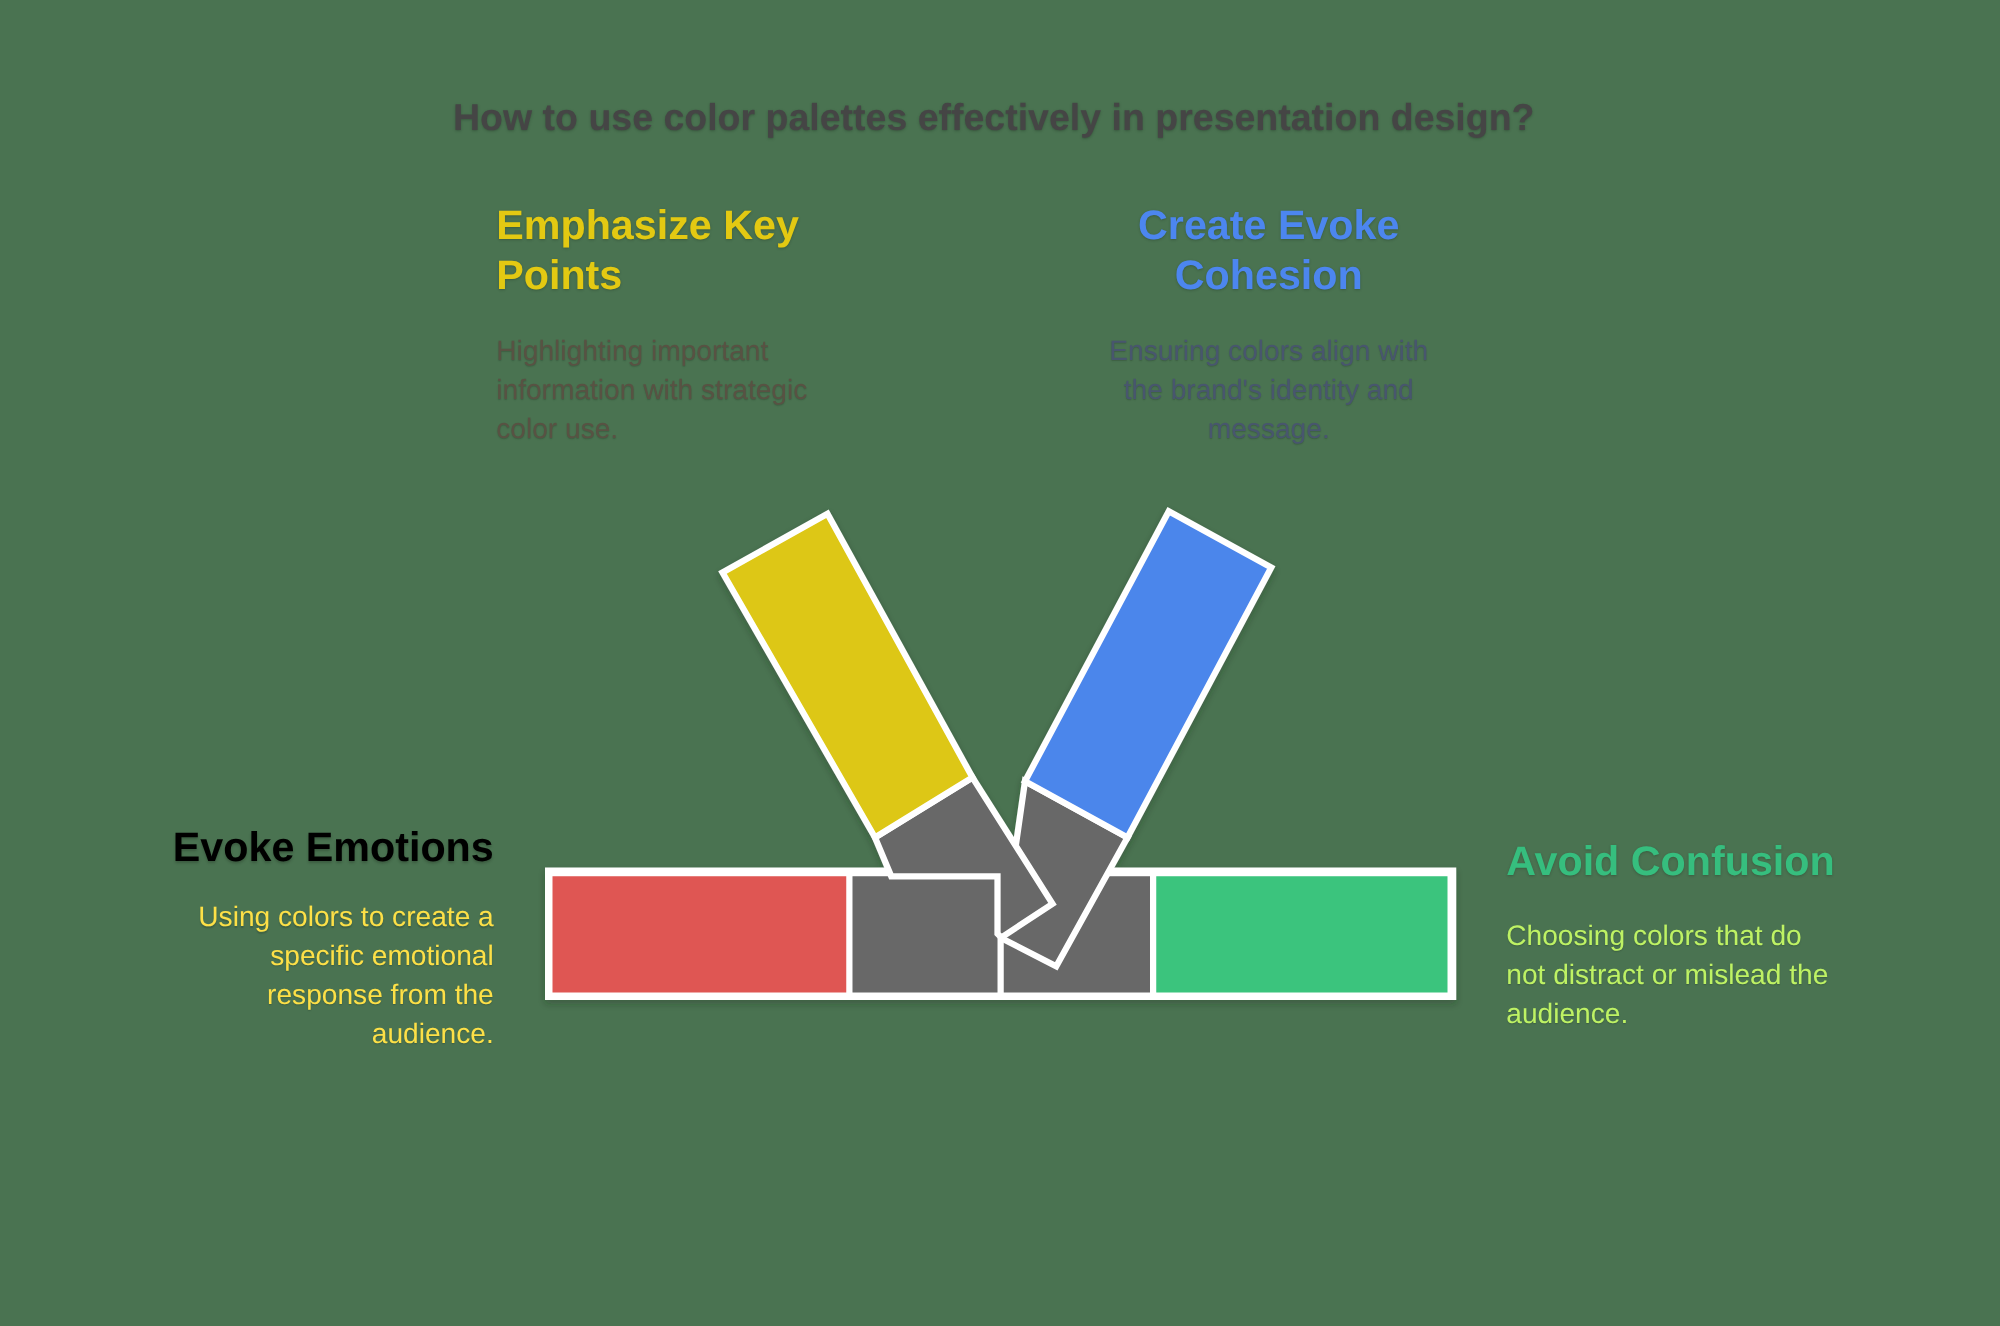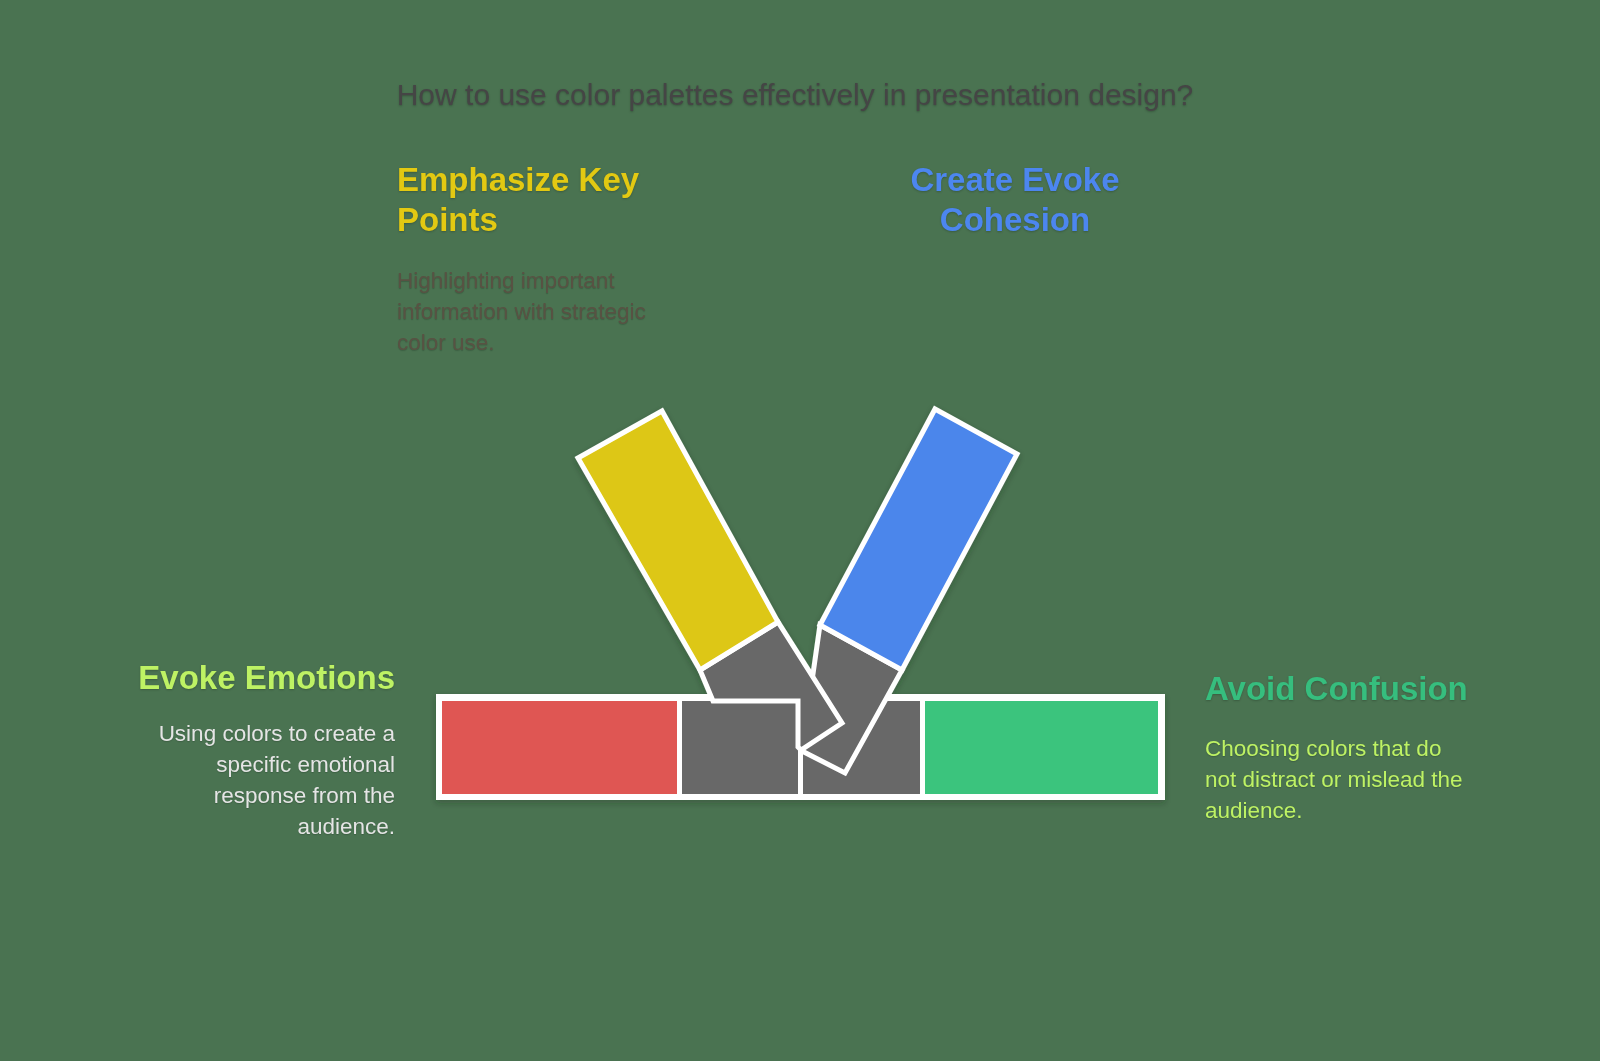--- a/index.html
+++ b/index.html
@@ -3,41 +3,41 @@
 <meta charset="utf-8">
 <style>
   html,body{margin:0;padding:0;background:#4a7351;}
   .stage{
     position:relative;width:1600px;height:1061px;overflow:hidden;
     background:#4a7351;
     font-family:"Liberation Sans", sans-serif;
   }
   .page-title{
     position:absolute;left:0;top:78px;width:1590px;
-    text-align:center;font-size:30px;font-weight:400;color:#454545;
+    text-align:center;font-size:30px;font-weight:700;color:#454545;
     text-shadow:0 1px 2px rgba(25,40,28,.35);
   }
   .section{position:absolute;}
   .section .heading{
     font-weight:700;font-size:33px;line-height:40px;white-space:pre-line;
     text-shadow:0 1px 2px rgba(25,40,28,.30);
   }
   .section .desc{
     font-weight:400;font-size:22.5px;line-height:31px;white-space:pre-line;
     text-shadow:0 1px 1px rgba(25,40,28,.25);
   }
   .section-emphasize{left:397px;top:160px;width:360px;text-align:left;}
   .section-emphasize .heading{color:#e3c912;}
   .section-emphasize .desc{margin-top:25px;color:#585243;}
   .section-brand{left:835px;top:160px;width:360px;text-align:center;}
   .section-brand .heading{color:#4c86ef;}
   .section-brand .desc{margin-top:25px;color:#48566e;}
   .section-emotions{left:95px;top:658px;width:300px;text-align:right;}
-  .section-emotions .heading{color:#bef264;}
-  .section-emotions .desc{margin-top:20px;color:#e5e5e5;}
+  .section-emotions .heading{color:#000000;}
+  .section-emotions .desc{margin-top:20px;color:#fde047;}
   .section-confusion{left:1205px;top:669px;width:300px;text-align:left;}
   .section-confusion .heading{color:#36be7e;}
   .section-confusion .desc{margin-top:24px;color:#bef264;}
   .diagram-svg{position:absolute;left:0;top:0;width:1600px;height:1061px;}
 </style>
 </head>
 <body>
 
 <div class="stage">
 
@@ -47,20 +47,23 @@
     <div class="heading">Emphasize Key
 Points</div>
     <div class="desc">Highlighting important
 information with strategic
 color use.</div>
   </div>
 
   <div class="section section-brand">
     <div class="heading">Create Evoke
 Cohesion</div>
+    <div class="desc">Ensuring colors align with
+the brand's identity and
+message.</div>
   </div>
 
   <div class="section section-emotions">
     <div class="heading">Evoke Emotions</div>
     <div class="desc">Using colors to create a
 specific emotional
 response from the
 audience.</div>
   </div>
 

